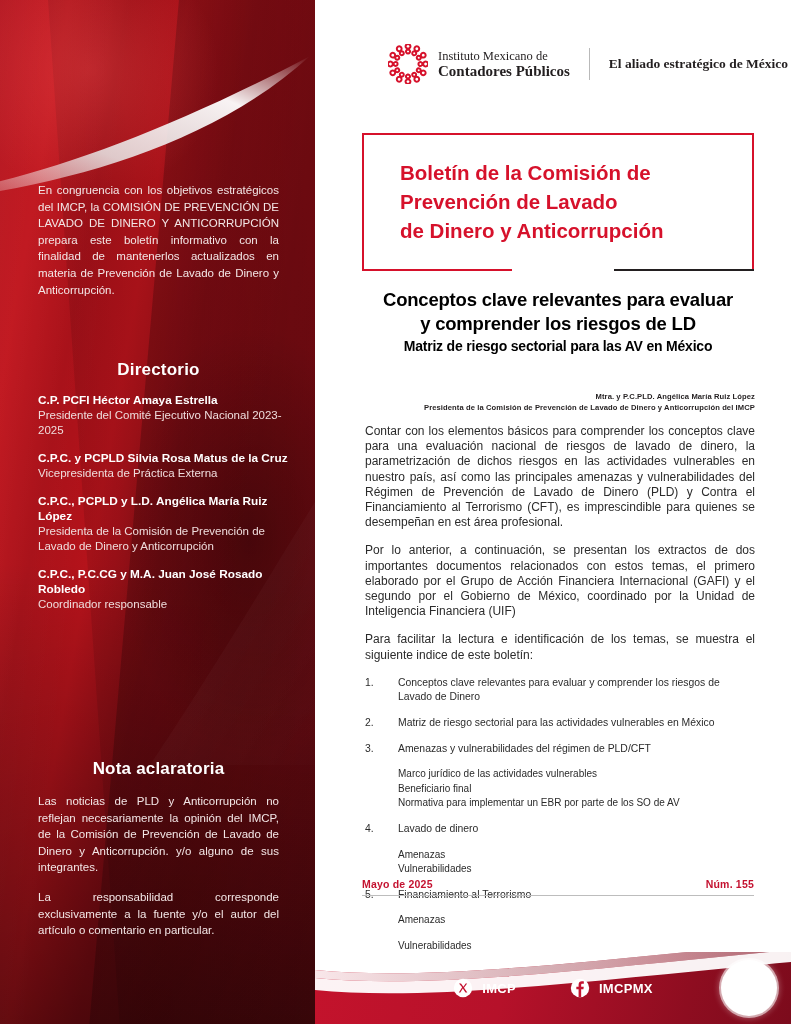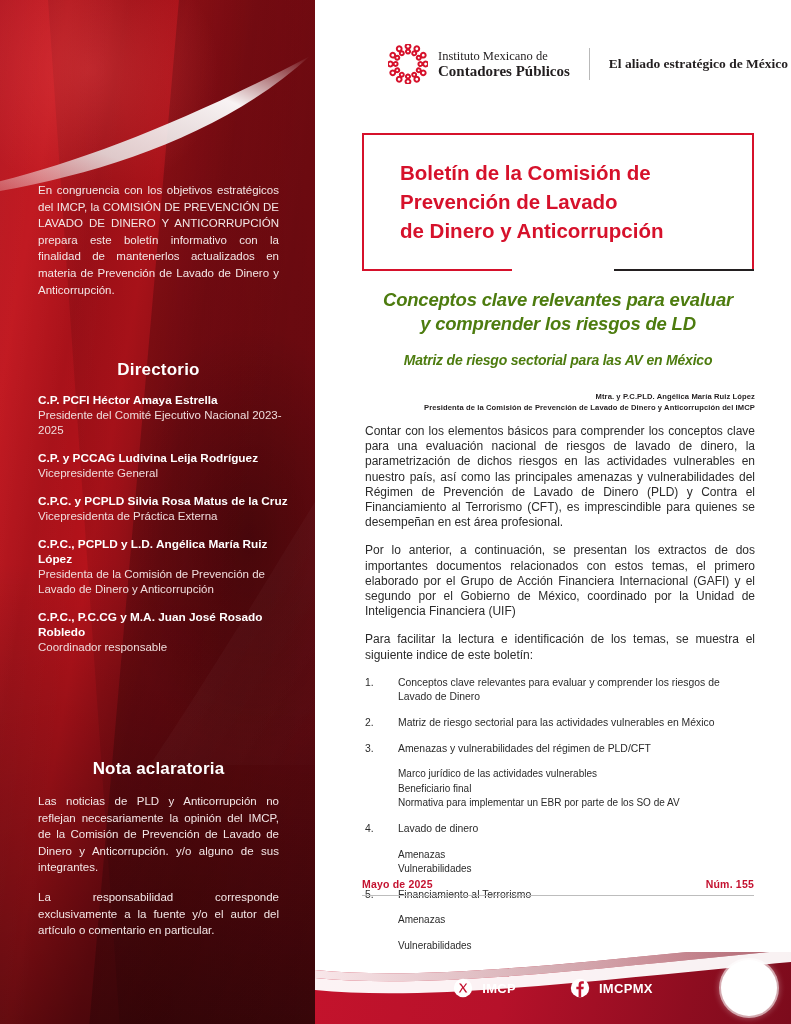--- a/index.html
+++ b/index.html
@@ -105,25 +105,24 @@
   .tb-bl { position:absolute; left:0; bottom:0; width:150px; height:2px; background:#d6112b; }
   .tb-br { position:absolute; right:0; bottom:0; width:140px; height:2px; background:#231f20; }
   .tb-text {
     position:absolute; left:38px; top:25px; width:330px;
     color:#d6112b; font-size:20.5px; font-weight:bold; line-height:29px;
   }
 
   .subtitle {
     position:absolute; left:22px; top:288px; width:432px; text-align:center;
     font-family:"Liberation Sans Narrow","Liberation Sans", sans-serif;
-    color:#4d7c0f;
-    font-style:italic;
+    color:#000000;
   }
   .sub-l1 { font-size:18.5px; font-weight:bold; line-height:24px; letter-spacing:-.2px; }
-  .sub-l2 { font-size:14px;   font-weight:bold; line-height:20px; letter-spacing:-.2px;margin-top:14px; }
+  .sub-l2 { font-size:14px;   font-weight:bold; line-height:20px; letter-spacing:-.2px; }
 
   .byline {
     position:absolute; left:45px; top:391px; width:390px; text-align:right;
     font-family:"Liberation Sans Narrow","Liberation Sans", sans-serif;
     color:#231f20; font-weight:bold; font-stretch:condensed;
   }
   .by-l1 { font-size:7.6px; line-height:11px; letter-spacing:.1px; }
   .by-l2 { font-size:7.6px; line-height:11px; letter-spacing:.1px; }
 
   .body-col { position:absolute; left:45px; top:424px; width:390px; }
@@ -209,24 +208,20 @@
 
   <div class="sb-content">
     <div class="sb-intro">En congruencia con los objetivos estratégicos del IMCP, la COMISIÓN DE PREVENCIÓN DE LAVADO DE DINERO Y ANTICORRUPCIÓN prepara este boletín informativo con la finalidad de mantenerlos actualizados en materia de Prevención de Lavado de Dinero y Anticorrupción.</div>
 
     <div class="sb-heading" id="h-directorio">Directorio</div>
 
     <div class="dir-list">
       <div class="dir-entry">
         <div class="dir-name">C.P. PCFI Héctor Amaya Estrella</div>
         <div class="dir-role">Presidente del Comité Ejecutivo Nacional 2023-2025</div>
-      </div>
-      <div class="dir-entry">
-        <div class="dir-name">C.P. y PCCAG Ludivina Leija Rodríguez</div>
-        <div class="dir-role">Vicepresidente General</div>
       </div>
       <div class="dir-entry">
         <div class="dir-name">C.P.C. y PCPLD Silvia Rosa Matus de la Cruz</div>
         <div class="dir-role">Vicepresidenta de Práctica Externa</div>
       </div>
       <div class="dir-entry">
         <div class="dir-name">C.P.C., PCPLD y L.D. Angélica María Ruiz López</div>
         <div class="dir-role">Presidenta de la Comisión  de Prevención de Lavado de Dinero y  Anticorrupción</div>
       </div>
       <div class="dir-entry">

